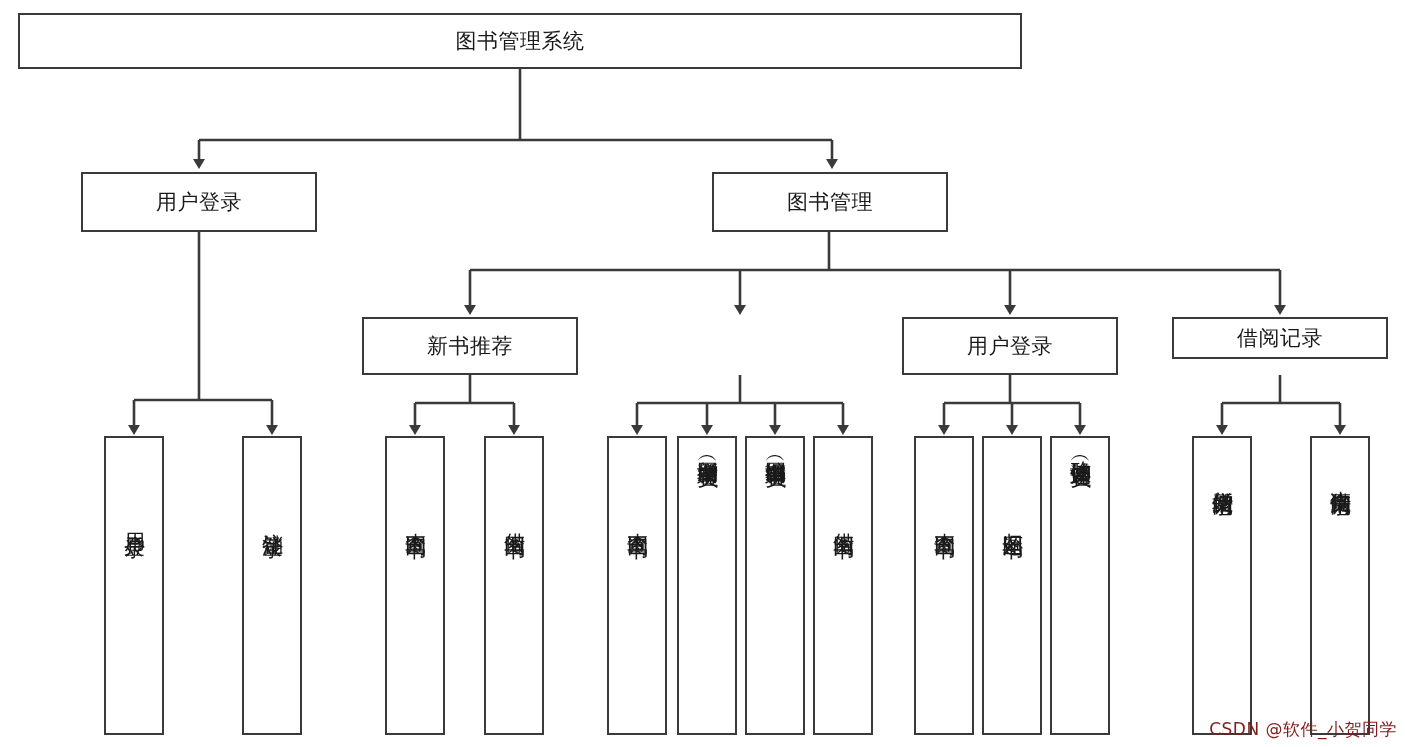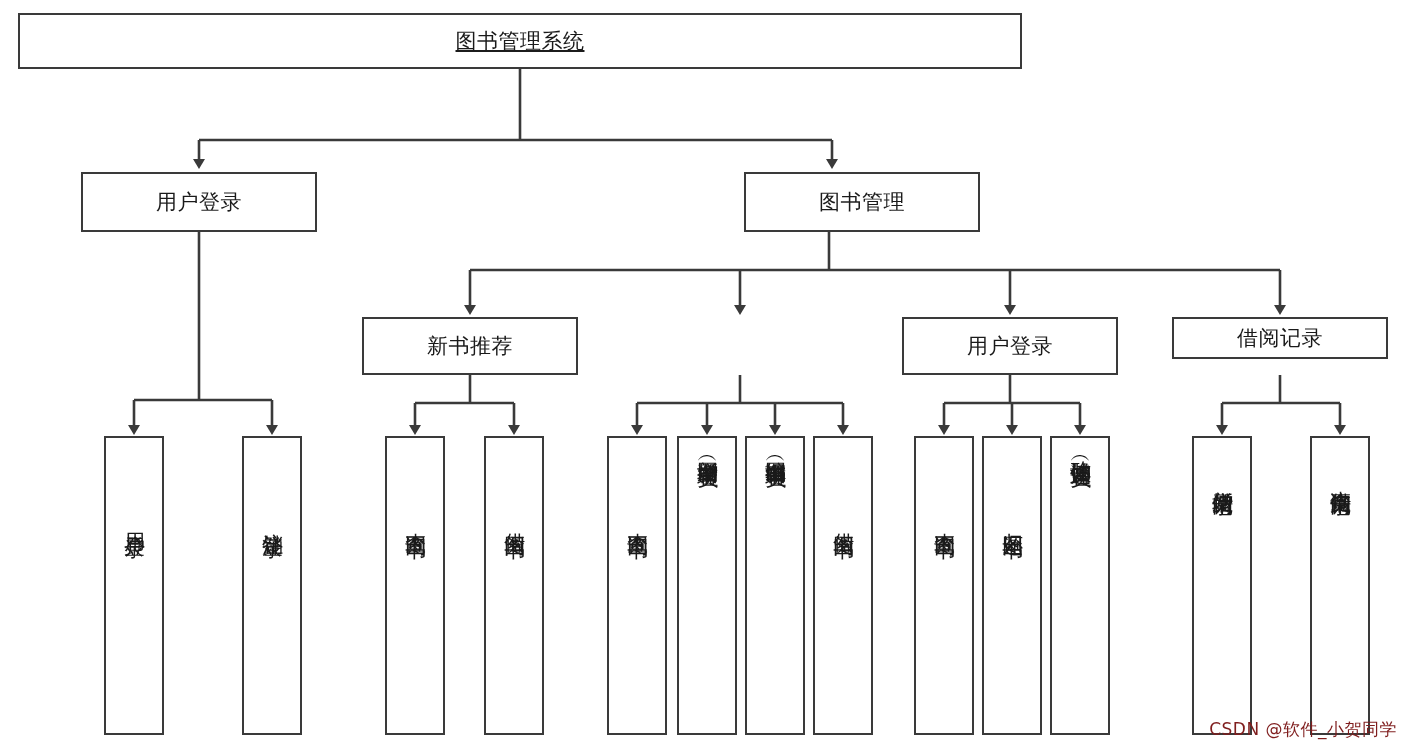--- a/index.html
+++ b/index.html
@@ -122,29 +122,29 @@
       <path d="M1012,403 L1012,426" marker-end="url(#arrow)"></path>
       <path d="M1080,403 L1080,426" marker-end="url(#arrow)"></path>
 
       <path d="M1280,375 L1280,403"></path>
       <path d="M1222,403 L1340,403"></path>
       <path d="M1222,403 L1222,426" marker-end="url(#arrow)"></path>
       <path d="M1340,403 L1340,426" marker-end="url(#arrow)"></path>
     </g>
   </svg>
 
-  <div class="node" style="left:18px; top:13px; width:1004px; height:56px;text-decoration:underline;">
+  <div class="node" style="left:18px; top:13px; width:1004px; height:56px;">
     <span class="label">图书管理系统</span>
   </div>
 
   <div class="node" style="left:81px; top:172px; width:236px; height:60px;">
     <span class="label">用户登录</span>
   </div>
 
-  <div class="node" style="left:712px; top:172px; width:236px; height:60px;margin-left:32px;">
+  <div class="node" style="left:712px; top:172px; width:236px; height:60px;">
     <span class="label">图书管理</span>
   </div>
 
   <div class="node" style="left:362px; top:317px; width:216px; height:58px;">
     <span class="label">新书推荐</span>
   </div>
 
 
   <div class="node" style="left:902px; top:317px; width:216px; height:58px;">
     <span class="label">用户登录</span>

